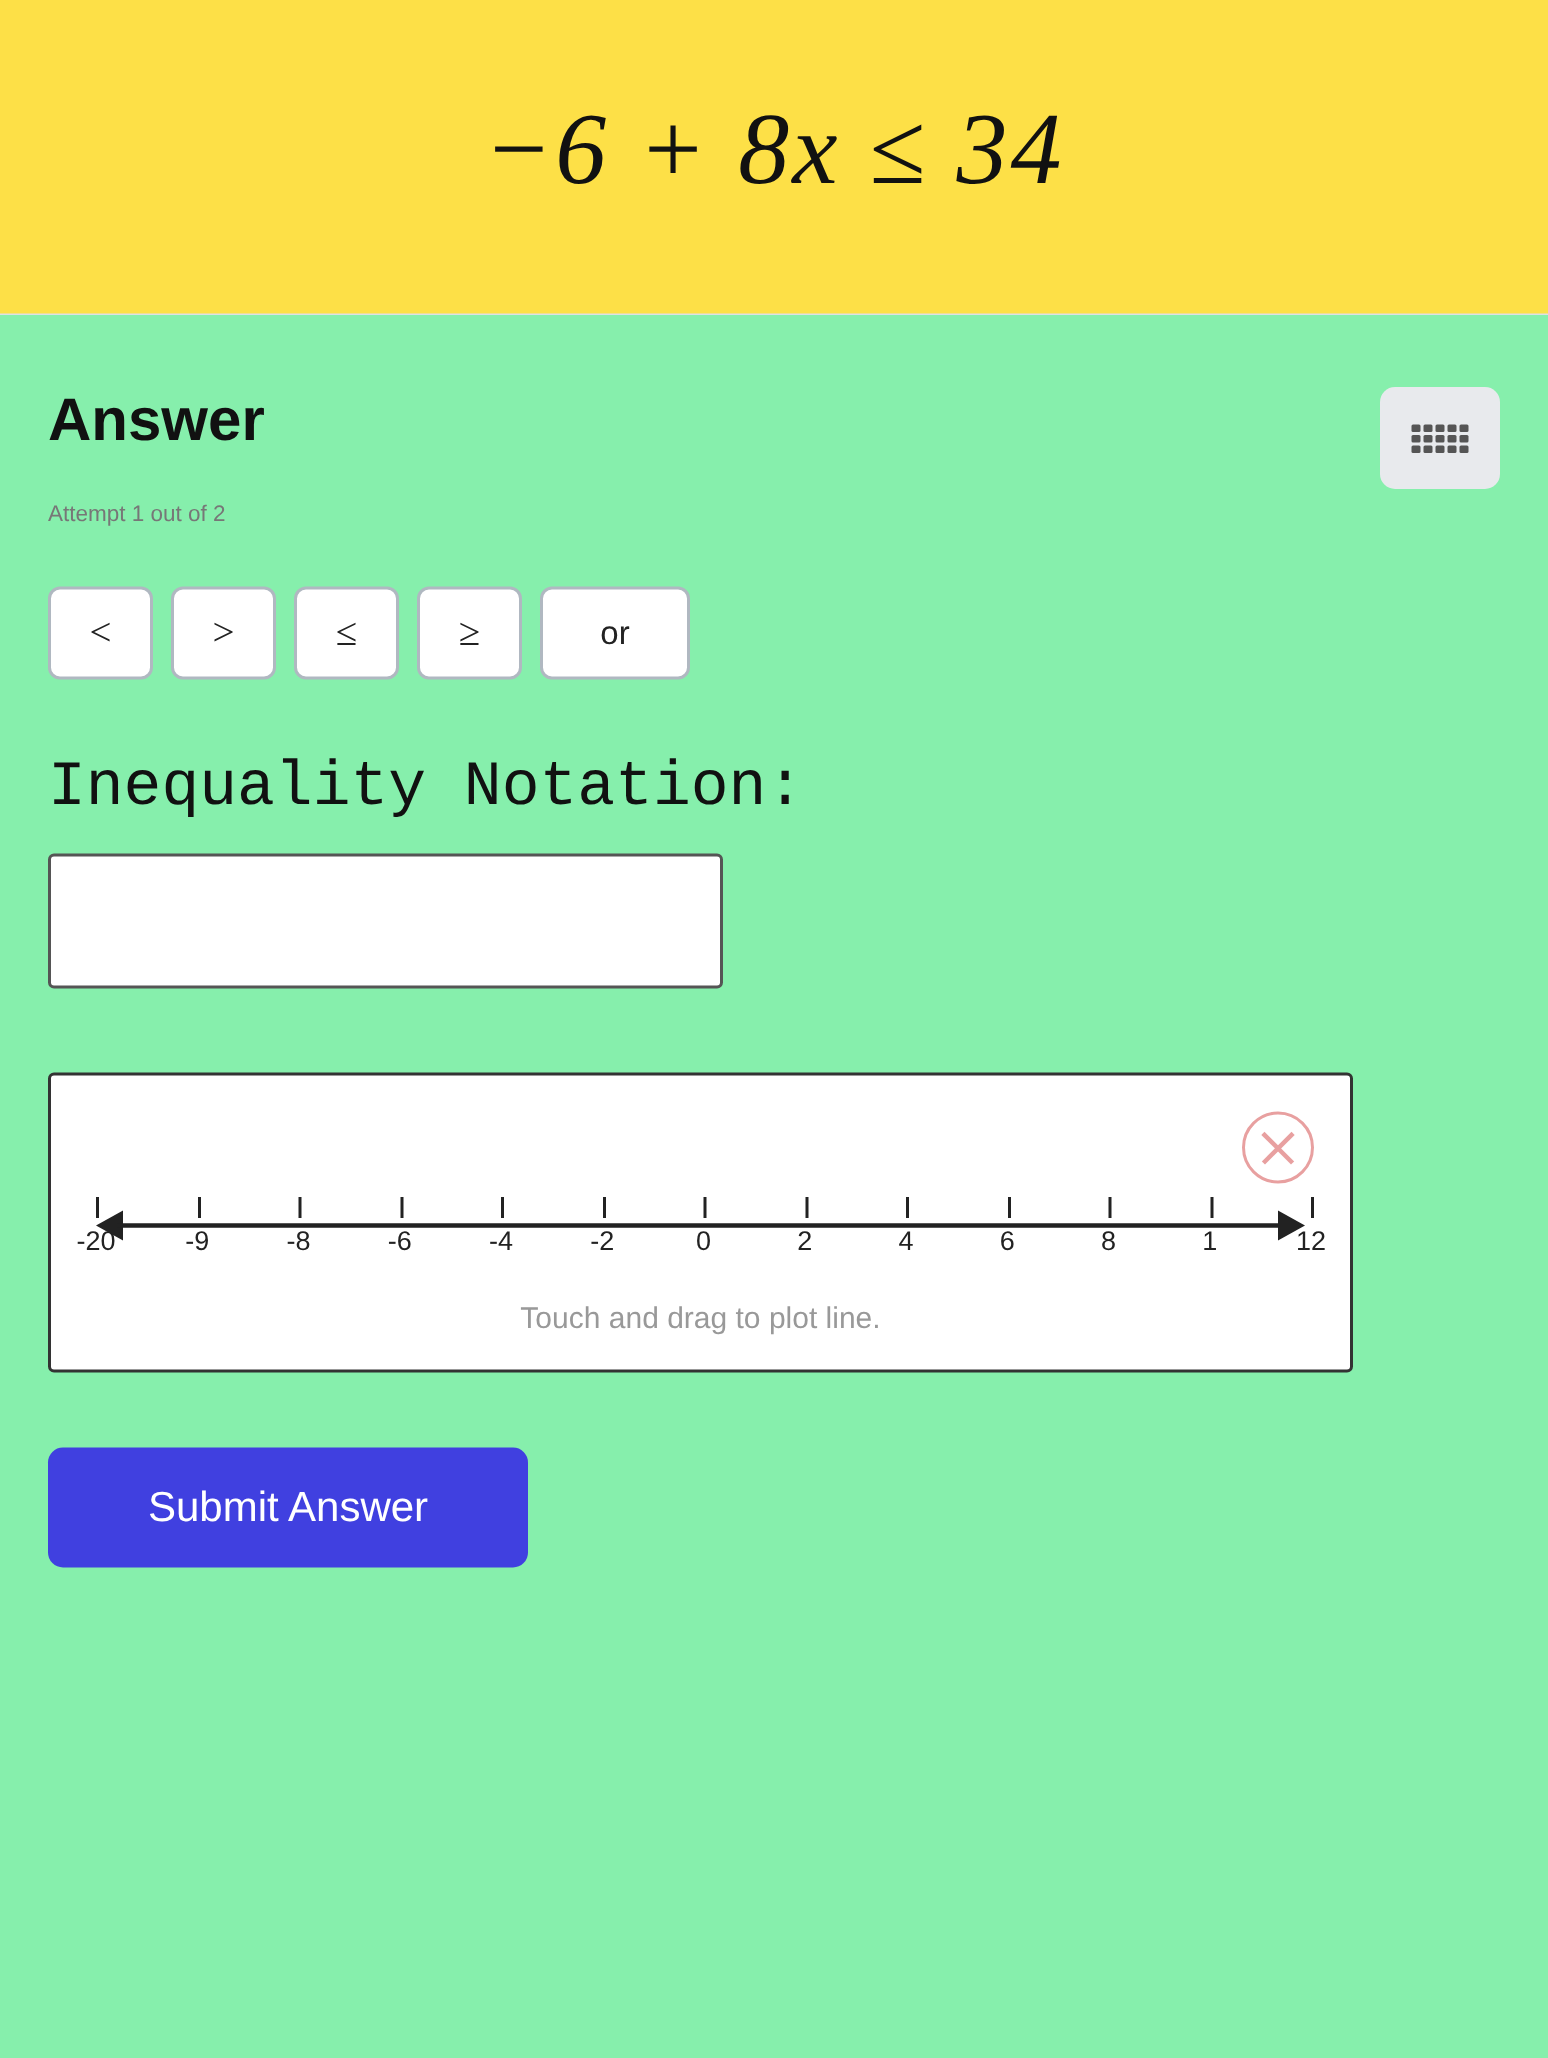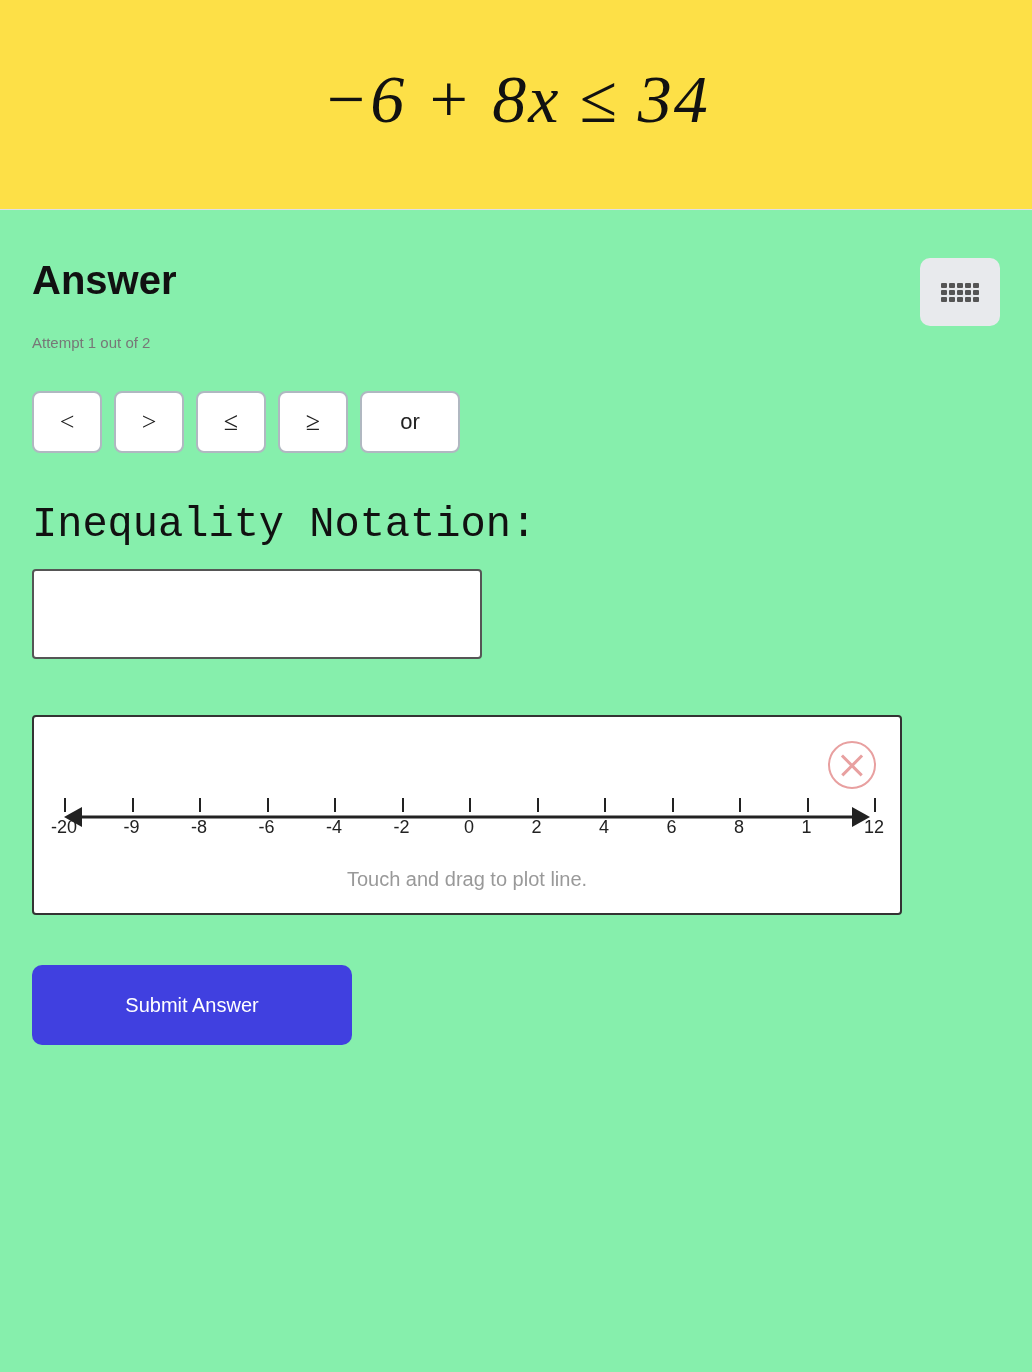--- a/index.html
+++ b/index.html
@@ -256,21 +256,21 @@
       white-space: nowrap;
     }
 
     .submit-btn {
       background: #4040e0;
       color: #fff;
       border: none;
       border-radius: 10px;
       width: 320px;
       height: 80px;
-      font-size: 20px;
+      font-size: 28px;
       font-family: Arial, sans-serif;
       cursor: pointer;
       font-weight: 500;
     }
   </style>
 </head>
 <body>
 
 <div class="top-section">
   <div class="equation">−6 + 8x ≤ 34</div>

